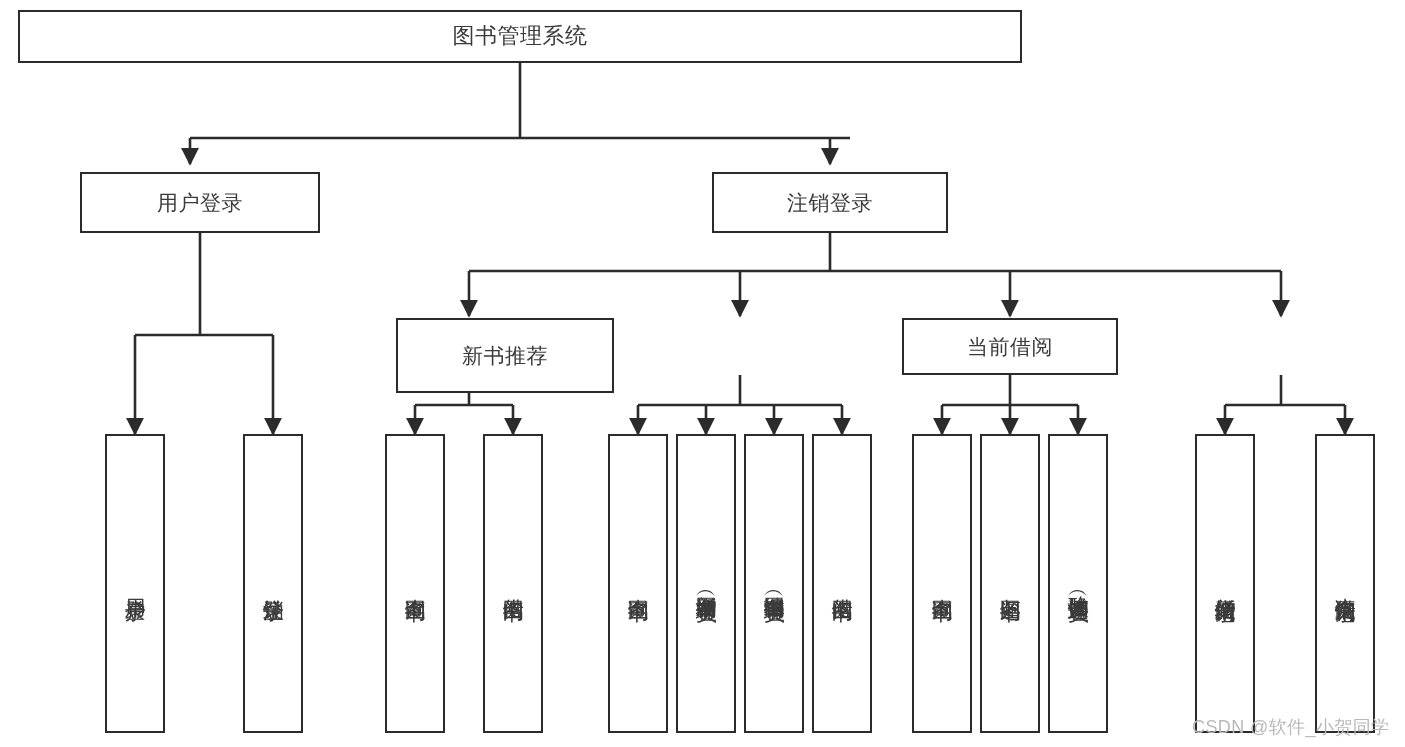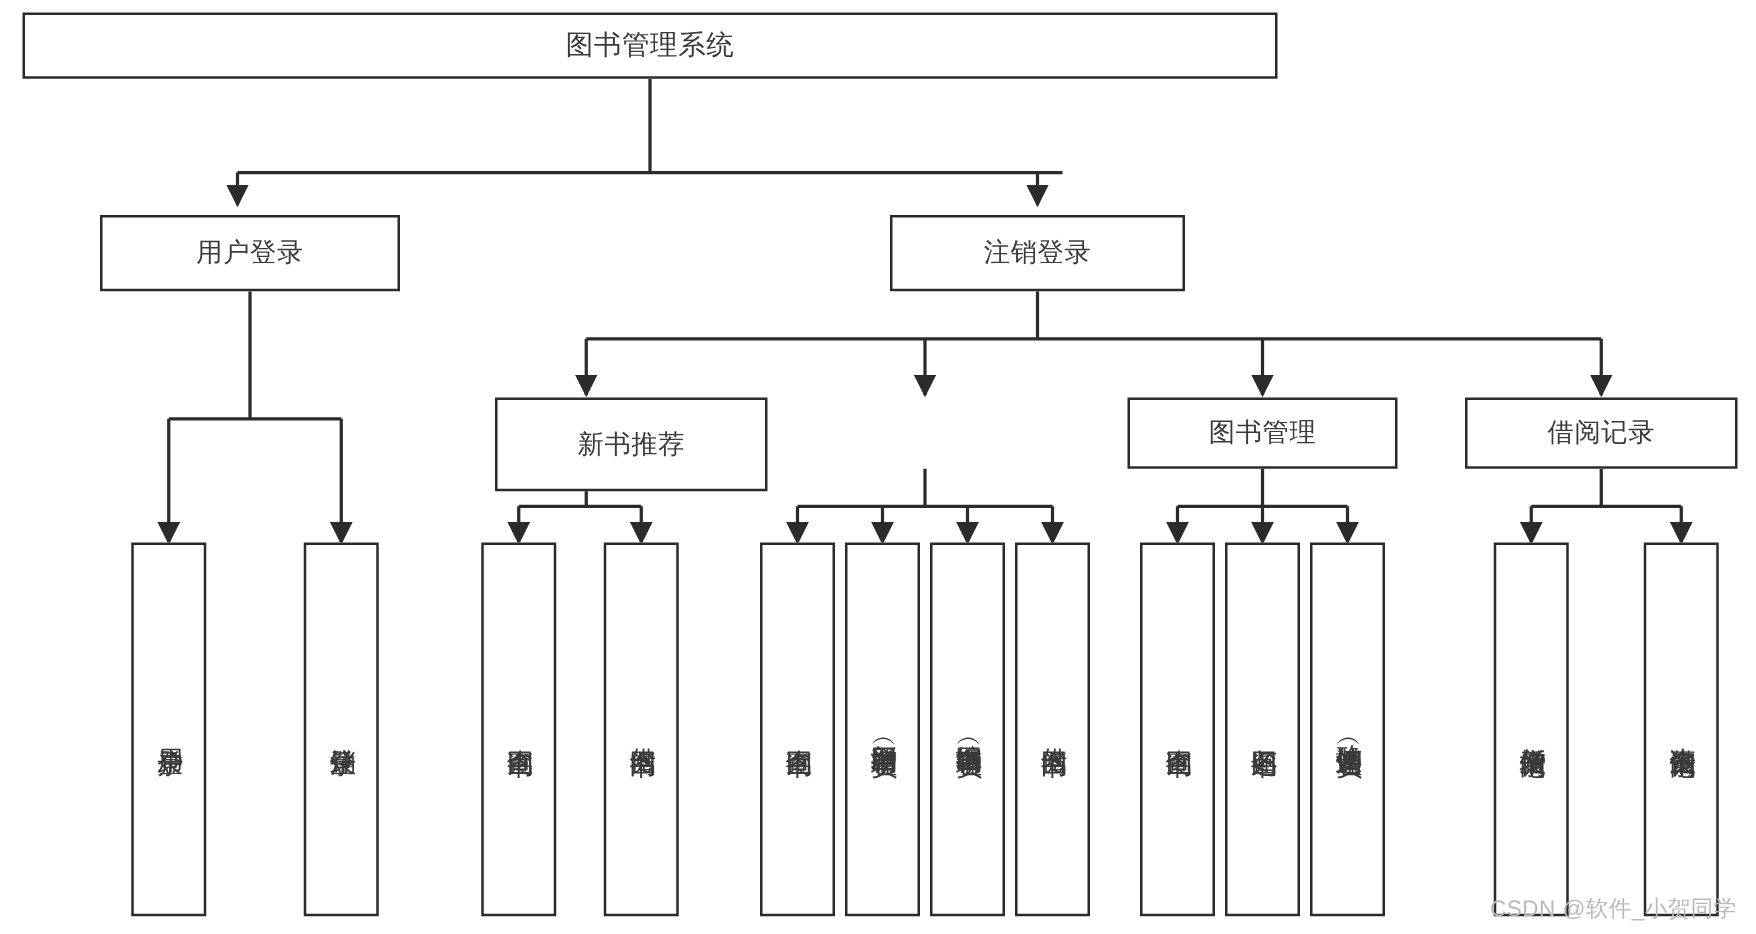--- a/index.html
+++ b/index.html
@@ -128,24 +128,21 @@
     <span>用户登录</span>
   </div>
   <div class="node horiz" style="left:712px; top:172px; width:236px; height:61px;">
     <span>注销登录</span>
   </div>
 
   <div class="node horiz" style="left:360px; top:318px; width:218px; height:75px;margin-left:36px;">
     <span>新书推荐</span>
   </div>
   <div class="node horiz" style="left:902px; top:318px; width:216px; height:57px;">
-    <span>图书管理</span>
-  </div>
-  <div class="node horiz" style="left:1172px; top:318px; width:218px; height:57px;">
-    <span>借阅记录</span>
+    <span>当前借阅</span>
   </div>
 
   <div class="node leaf" style="left:105px; top:434px; width:60px; height:299px;">
     <span class="vlabel">用户登录</span>
   </div>
   <div class="node leaf" style="left:243px; top:434px; width:60px; height:299px;">
     <span class="vlabel">注销登录</span>
   </div>
 
   <div class="node leaf" style="left:385px; top:434px; width:60px; height:299px;">

